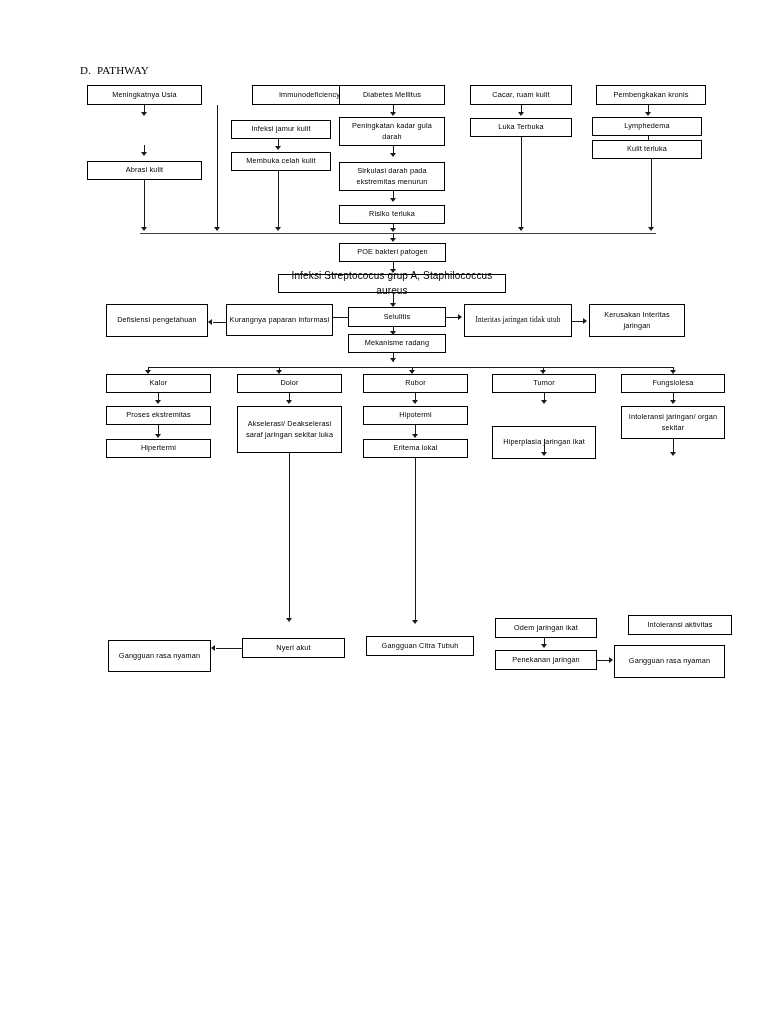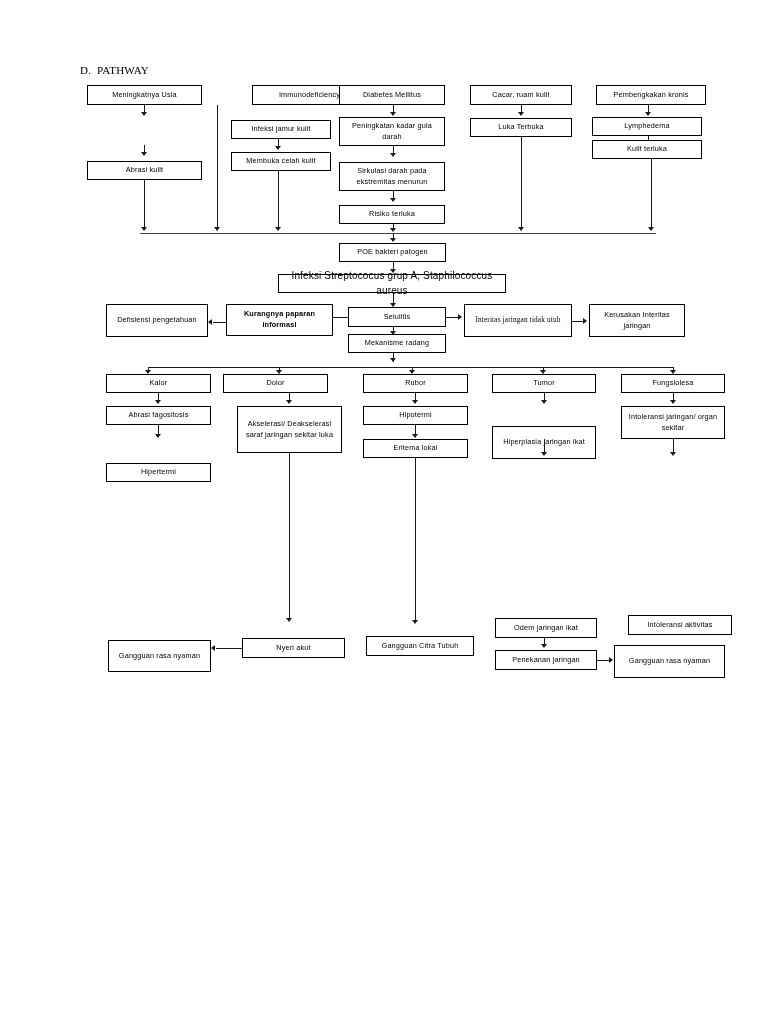--- a/index.html
+++ b/index.html
@@ -210,21 +210,21 @@
   <div class="vline" style="left:393px; top:293px; height:11px;"></div>
   <div class="arrow-down" style="left:390px; top:303px;"></div>
 
   <div class="node" style="left:348px; top:307px; width:98px; height:20px;">
     <span>Selulitis</span>
   </div>
 
   <div class="hline" style="left:333px; top:317px; width:15px;"></div>
   <div class="arrow-left" style="left:329px; top:314px;"></div>
 
-  <div class="node" style="left:226px; top:304px; width:107px; height:32px;font-weight:bold;">
+  <div class="node" style="left:226px; top:304px; width:107px; height:32px;">
     <span>Kurangnya paparan informasi</span>
   </div>
 
   <div class="hline" style="left:213px; top:322px; width:13px;"></div>
   <div class="arrow-left" style="left:208px; top:319px;"></div>
 
   <div class="node" style="left:106px; top:304px; width:102px; height:33px;">
     <span>Defisiensi pengetahuan</span>
   </div>
 
@@ -267,29 +267,29 @@
 
   <div class="vline" style="left:673px; top:367px; height:5px;"></div>
   <div class="arrow-down" style="left:670px; top:370px;"></div>
 
   <div class="node" style="left:106px; top:374px; width:105px; height:19px;">
     <span>Kalor</span>
   </div>
   <div class="vline" style="left:158px; top:393px; height:8px;"></div>
   <div class="arrow-down" style="left:155px; top:400px;"></div>
   <div class="node" style="left:106px; top:406px; width:105px; height:19px;">
-    <span>Abrasi fagositosis</span>
+    <span>Proses ekstremitas</span>
   </div>
   <div class="vline" style="left:158px; top:425px; height:10px;"></div>
   <div class="arrow-down" style="left:155px; top:434px;"></div>
-  <div class="node" style="left:106px; top:439px; width:105px; height:19px;margin-top:24px;">
+  <div class="node" style="left:106px; top:439px; width:105px; height:19px;">
     <span>Hipertermi</span>
   </div>
 
-  <div class="node" style="left:223px; top:374px; width:105px; height:19px;">
+  <div class="node" style="left:237px; top:374px; width:105px; height:19px;">
     <span>Dolor</span>
   </div>
   <div class="vline" style="left:289px; top:393px; height:8px;"></div>
   <div class="arrow-down" style="left:286px; top:400px;"></div>
   <div class="node" style="left:237px; top:406px; width:105px; height:47px;">
     <span>Akselerasi/ Deakselerasi saraf jaringan sekitar luka</span>
   </div>
 
   <div class="vline" style="left:289px; top:453px; height:166px;"></div>
   <div class="arrow-down" style="left:286px; top:618px;"></div>

